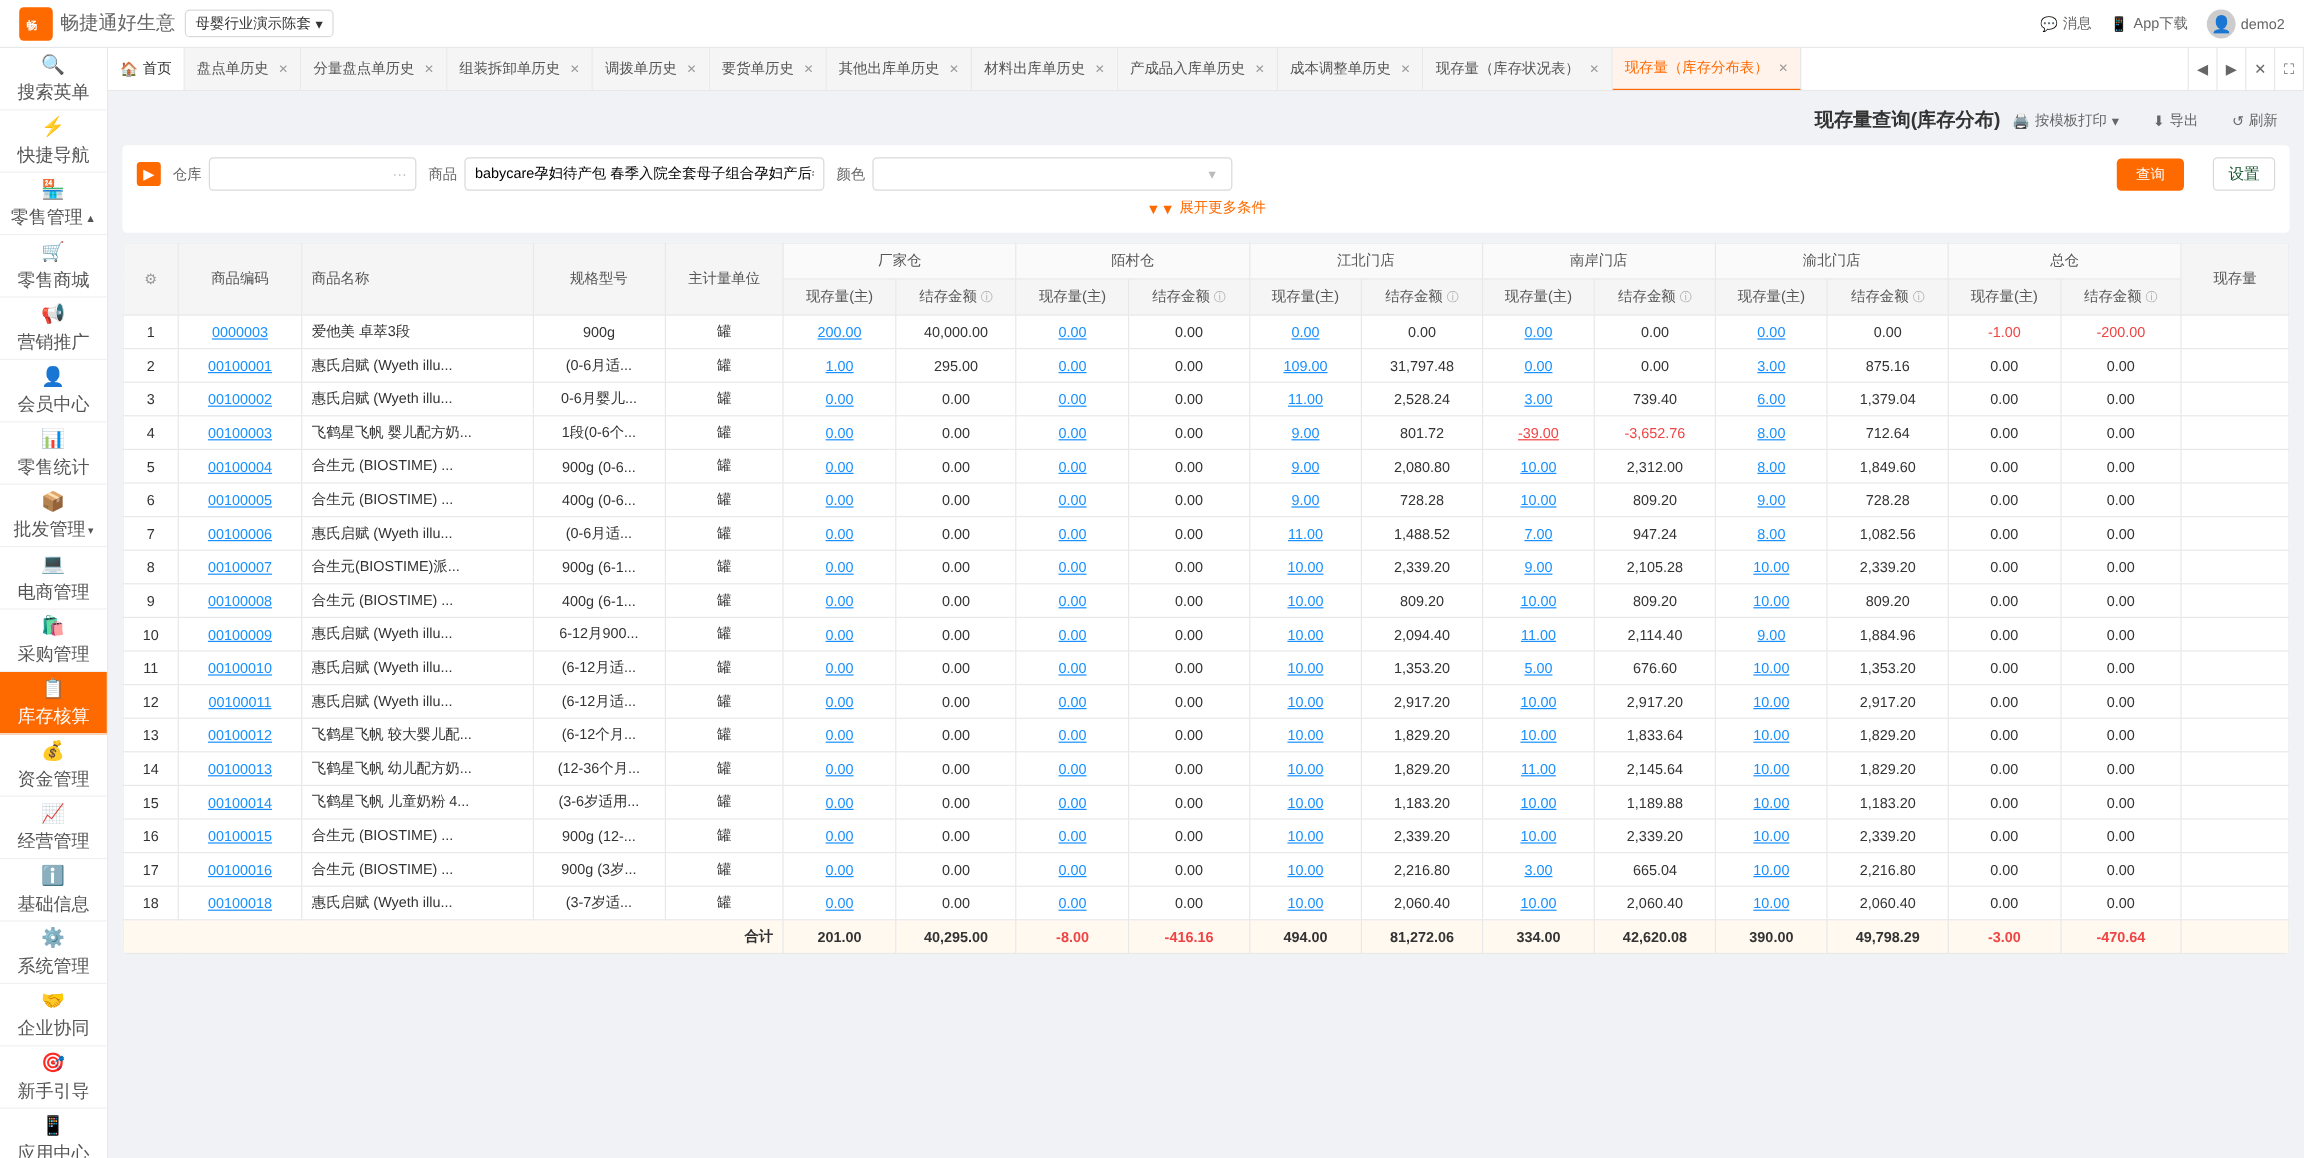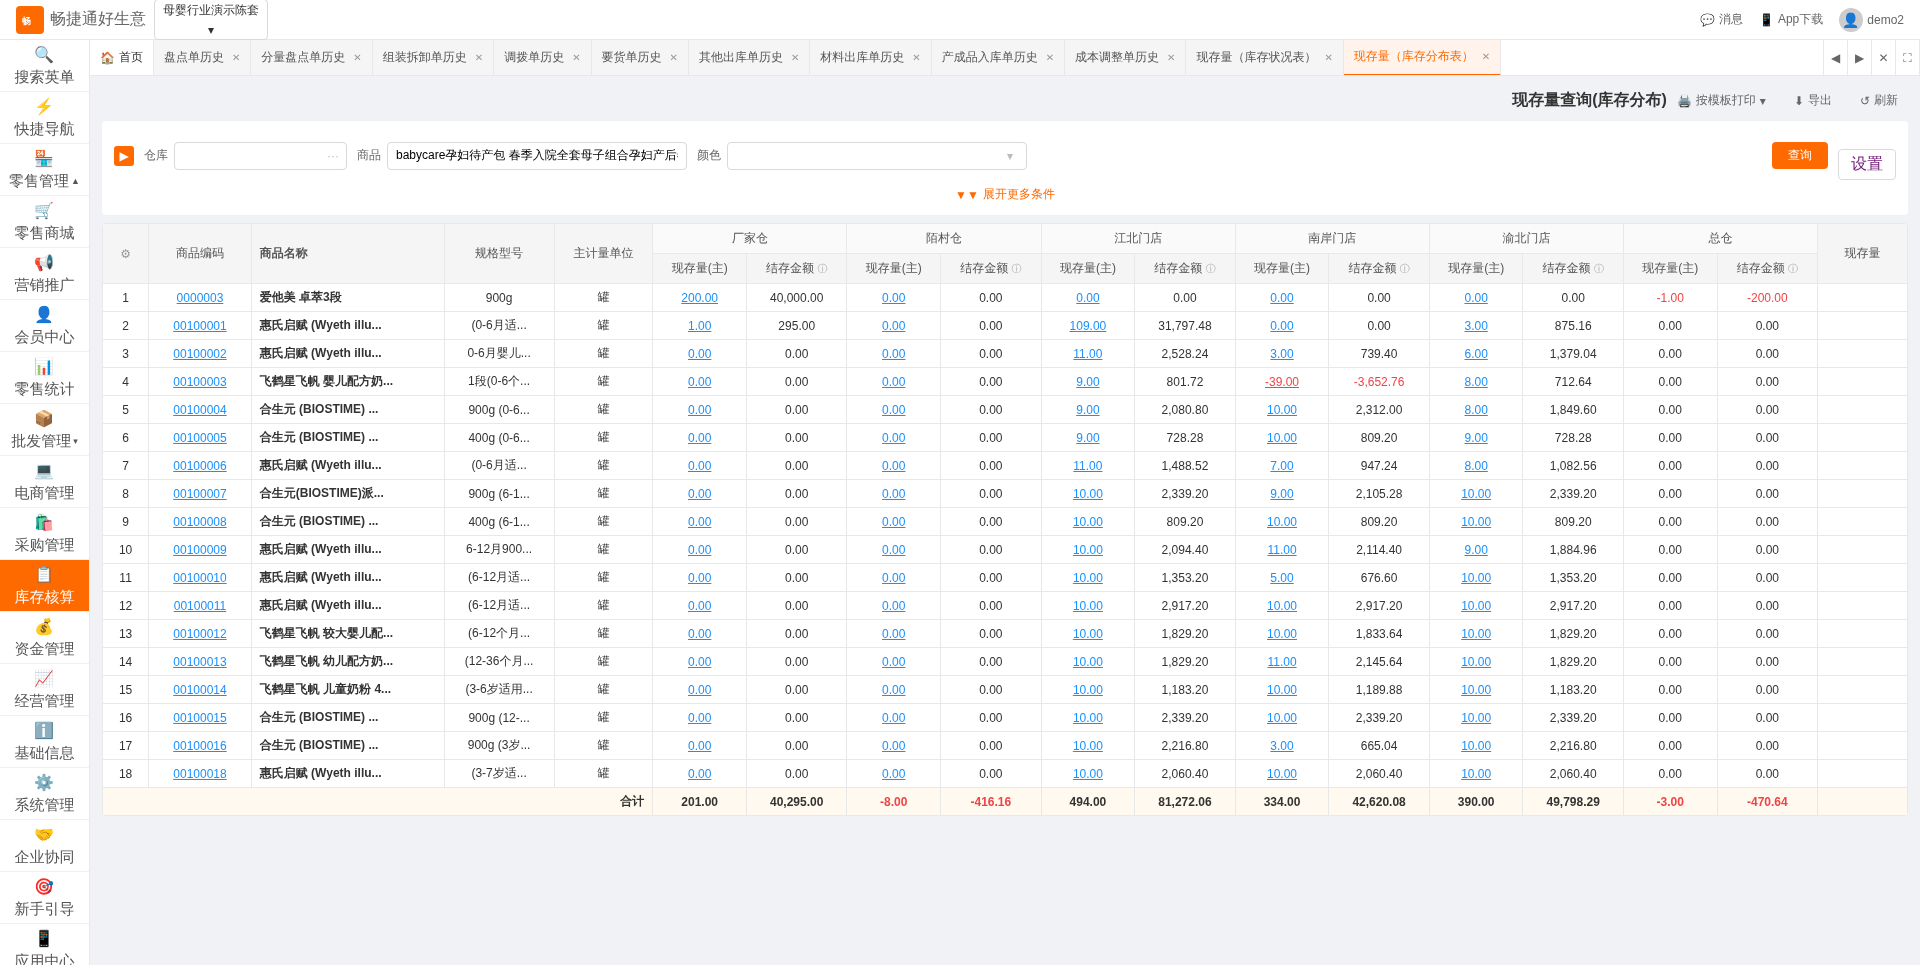--- a/index.html
+++ b/index.html
@@ -15,21 +15,21 @@
       padding: 0 16px;
       border-bottom: 1px solid #e8e8e8;
       position: fixed;
       top: 0; left: 0; right: 0;
       z-index: 100;
     }
     .top-bar-left { display: flex; align-items: center; gap: 8px; }
     .logo-area { display: flex; align-items: center; gap: 6px; }
     .logo-icon { width: 28px; height: 28px; background: #ff6a00; border-radius: 4px; display: flex; align-items: center; justify-content: center; color: #fff; font-size: 10px; font-weight: bold; }
     .logo-text { font-size: 16px; color: #666; }
-    .store-selector { display: flex; align-items: center; gap: 4px; font-size: 12px; color: #333; cursor: pointer; border: 1px solid #d9d9d9; border-radius: 4px; padding: 2px 8px; background: #fff; flex-direction: column; }
+    .store-selector { display: flex; align-items: center; gap: 4px; font-size: 12px; color: #333; cursor: pointer; border: 1px solid #d9d9d9; border-radius: 4px; padding: 2px 8px; background: #fff; }
     .top-bar-right { display: flex; align-items: center; gap: 16px; }
     .top-right-item { display: flex; align-items: center; gap: 4px; color: #666; cursor: pointer; font-size: 12px; }
     .avatar { width: 24px; height: 24px; border-radius: 50%; background: #ccc; overflow: hidden; display: flex; align-items: center; justify-content: center; }
 
     
     .nav-tabs-bar {
       height: 36px;
       background: #fff;
       display: flex;
       align-items: center;
@@ -138,21 +138,21 @@
       height: 28px;
       min-width: 120px;
       outline: none;
     }
     .filter-input.wide { min-width: 300px; }
     .expand-row { display: flex; justify-content: center; padding: 6px 0 2px; }
     .expand-btn { display: flex; align-items: center; gap: 4px; color: #ff6a00; cursor: pointer; font-size: 12px; border: none; background: none; }
 
     
     .btn-orange { background: #ff6a00; color: #fff; border: none; border-radius: 4px; padding: 5px 16px; font-size: 12px; cursor: pointer; }
-    .btn-set { background: #fff; color: #701a75; border: 1px solid #d9d9d9; border-radius: 4px; padding: 4px 12px; font-size: 16px; cursor: pointer; margin-top: 18px; }
+    .btn-set { background: #fff; color: #14532d; border: 1px solid #d9d9d9; border-radius: 4px; padding: 4px 12px; font-size: 13px; cursor: pointer; }
 
     
     .table-wrap {
       background: #fff;
       border-radius: 4px;
       overflow: auto;
     }
     table { width: 100%; border-collapse: collapse; font-size: 12px; }
     thead tr { background: #f5f5f5; }
     thead th {
@@ -169,21 +169,21 @@
       text-align: center;
       white-space: nowrap;
     }
     tbody tr.total-row { background: #fff9f0; font-weight: bold; }
     .num-link { color: #1890ff; text-decoration: underline; cursor: pointer; }
     .num-red { color: #ef4444; }
     .gear-icon { color: #999; cursor: pointer; }
     .th-group { background: #fafafa; }
     .col-no { width: 36px; }
     .col-code { width: 80px; }
-    .col-name { width: 120px; text-align: left !important; font-weight: bold; }
+    .col-name { width: 120px; text-align: left !important; }
     .col-spec { width: 80px; }
     .col-unit { width: 60px; }
     .col-num { width: 70px; }
     .info-icon { color: #aaa; font-size: 10px; cursor: pointer; }
     .orange-arrow { 
       display: inline-flex; 
       align-items: center; 
       justify-content: center;
       width: 20px; height: 20px;
       background: #ff6a00;
@@ -400,21 +400,21 @@
       </div>
       <div class="filter-item">
         <span class="filter-label">商品</span>
         <input class="filter-input wide" type="text" value="babycare孕妇待产包 春季入院全套母子组合孕妇产后冬季月子用品 22件套 ..." style="">
       </div>
       <div class="filter-item">
         <span class="filter-label">颜色</span>
         <input class="filter-input wide" type="text" style="">
         <span style="color:#bbb;margin-left:-26px;">▾</span>
       </div>
-      <div style="margin-left:auto;display:flex;gap:10px;align-items:center;">
+      <div style="margin-left:auto;display:flex;gap:24px;align-items:center;">
         <button class="btn-orange">查询</button>
         <button class="btn-set">设置</button>
       </div>
     </div>
     <div class="expand-row">
       <button class="expand-btn">
         <span>▼▼</span>
         <span>展开更多条件</span>
       </button>
     </div>

